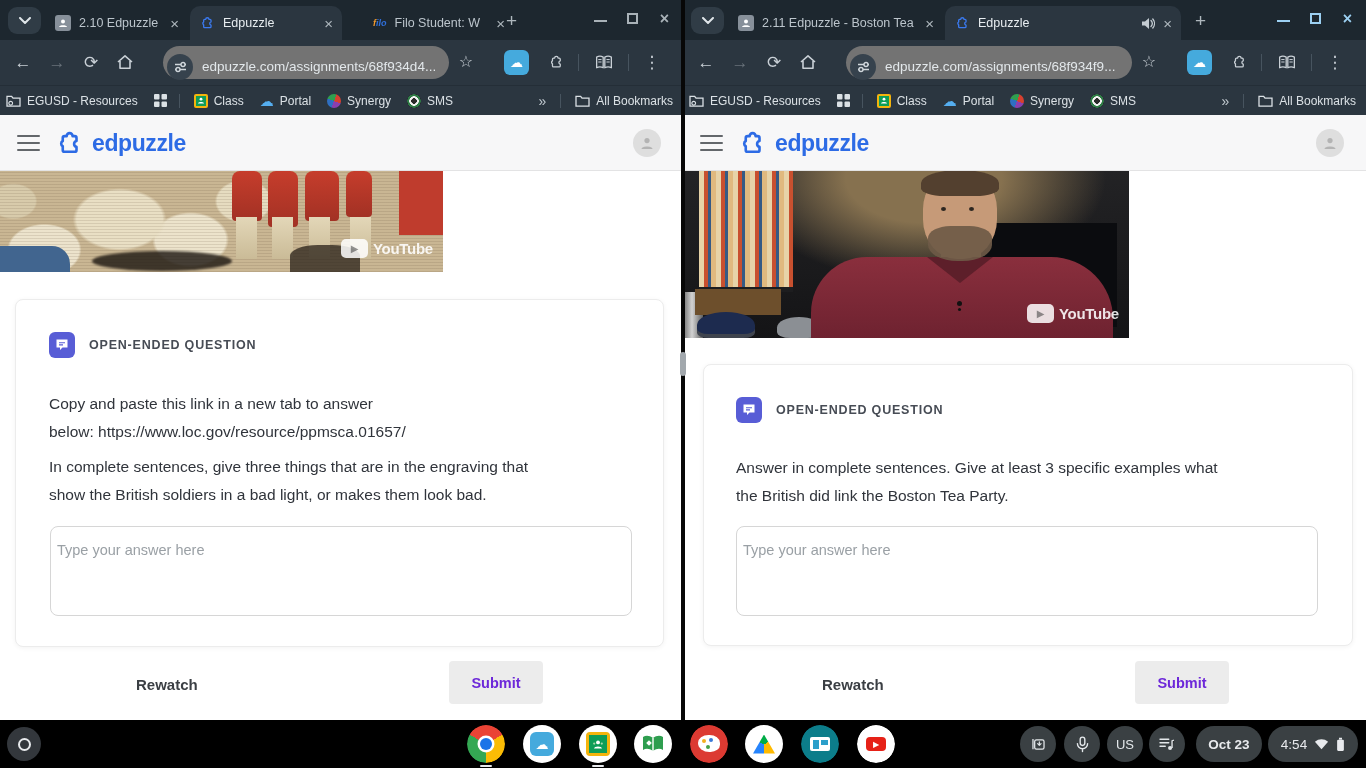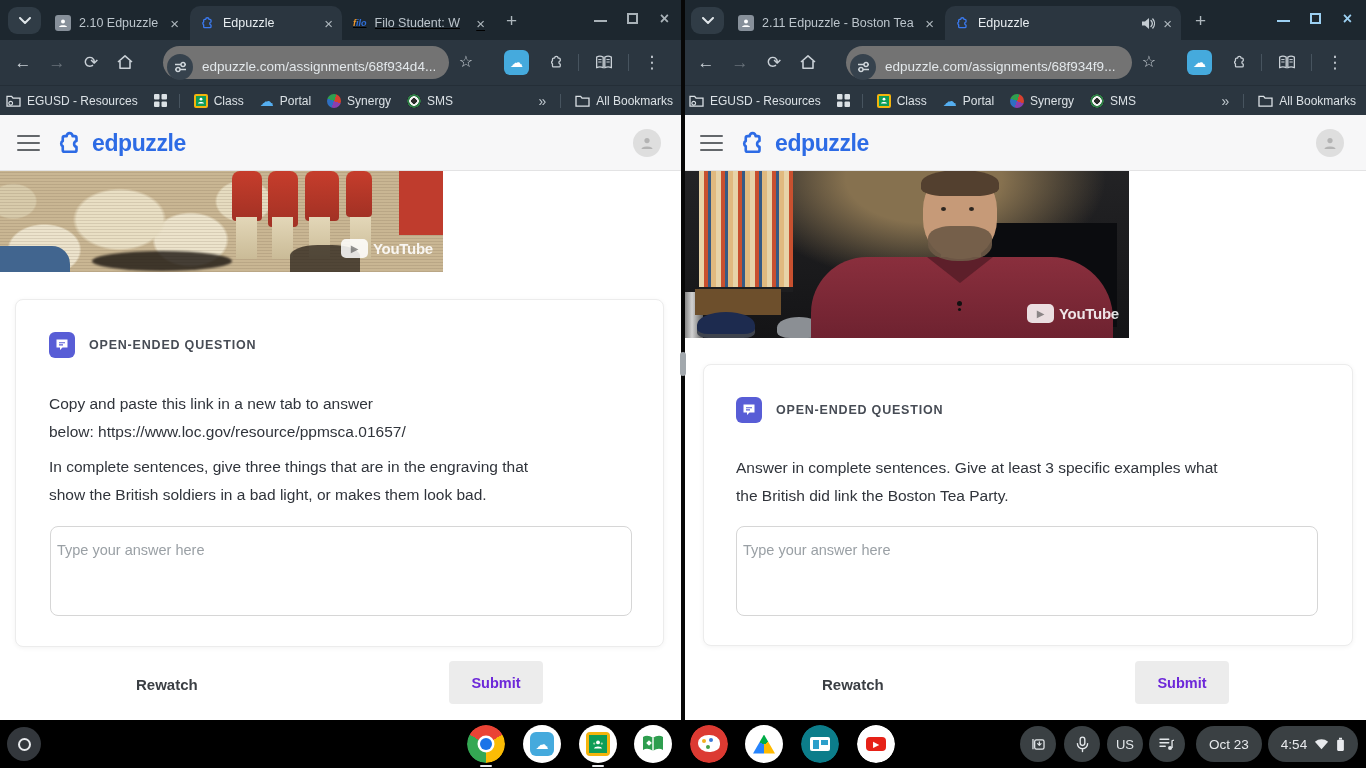--- a/index.html
+++ b/index.html
@@ -160,21 +160,21 @@
         <span class="title">2.10 Edpuzzle -</span>
         <span class="close">×</span>
       </div>
       <div class="tab active" style="left:190px;width:152px;">
         <svg width="16" height="16" viewBox="0 0 24 24">
             <path d="M8.5 6.5h1.6a2.4 2.4 0 0 1 4.8 0h1.6A1.5 1.5 0 0 1 18 8v2.4a2.4 2.4 0 0 0 0 4.7v2.4a1.5 1.5 0 0 1-1.5 1.5h-8A1.5 1.5 0 0 1 7 17.5v-2.9a2.4 2.4 0 0 1 0-4.2V8a1.5 1.5 0 0 1 1.5-1.5z" fill="none" stroke="#3b7af0" stroke-width="2" stroke-linejoin="round"></path>
           </svg>
         <span class="title">Edpuzzle</span>
         <span class="close">×</span>
       </div>
-      <div class="tab" style="left:344px;width:150px;text-decoration:underline;">
+      <div class="tab" style="left:364px;width:150px;">
         <span class="fav-filo"><b>f</b><span>ilo</span></span>
         <span class="title">Filo Student: W</span>
         <span class="close">×</span>
       </div>
       <span class="newtab" style="left:506px;">+</span>
       <div class="winctl" style="left:594px;">
         <span class="wc wc-min"></span>
         <span class="wc wc-max"></span>
         <span class="wc wc-close">×</span>
       </div>
@@ -581,21 +581,21 @@
     <div class="tray" style="left:1107px;">
         <span>US</span>
       </div>
     <div class="tray" style="left:1149px;">
       <svg width="16" height="14" viewBox="0 0 18 16">
           <path d="M1 2.5h10M1 6.5h10M1 10.5h6" stroke="#e3e7ea" stroke-width="1.6" stroke-linecap="round"></path>
           <circle cx="12.5" cy="12.5" r="2.3" fill="#e3e7ea"></circle>
           <path d="M14.8 12.5V4.5l2-1" stroke="#e3e7ea" stroke-width="1.6"></path>
         </svg>
     </div>
-    <div class="traypill" style="left:1196px;width:66px;">
+    <div class="traypill" style="left:1196px;width:66px;font-weight:bold;">
         <span>Oct 23</span>
       </div>
     <div class="traypill" style="left:1268px;width:90px;">
       <span>4:54</span>
       <svg width="15" height="12" viewBox="0 0 24 19">
           <path d="M12 18 1.5 6A16 16 0 0 1 22.5 6Z" fill="#e8eaed"></path>
         </svg>
       <svg width="9" height="15" viewBox="0 0 12 19">
           <rect x="4" y="0.5" width="4" height="2.5" fill="#e8eaed"></rect>
           <rect x="1.5" y="3" width="9" height="15" rx="1.5" fill="#e8eaed"></rect>

